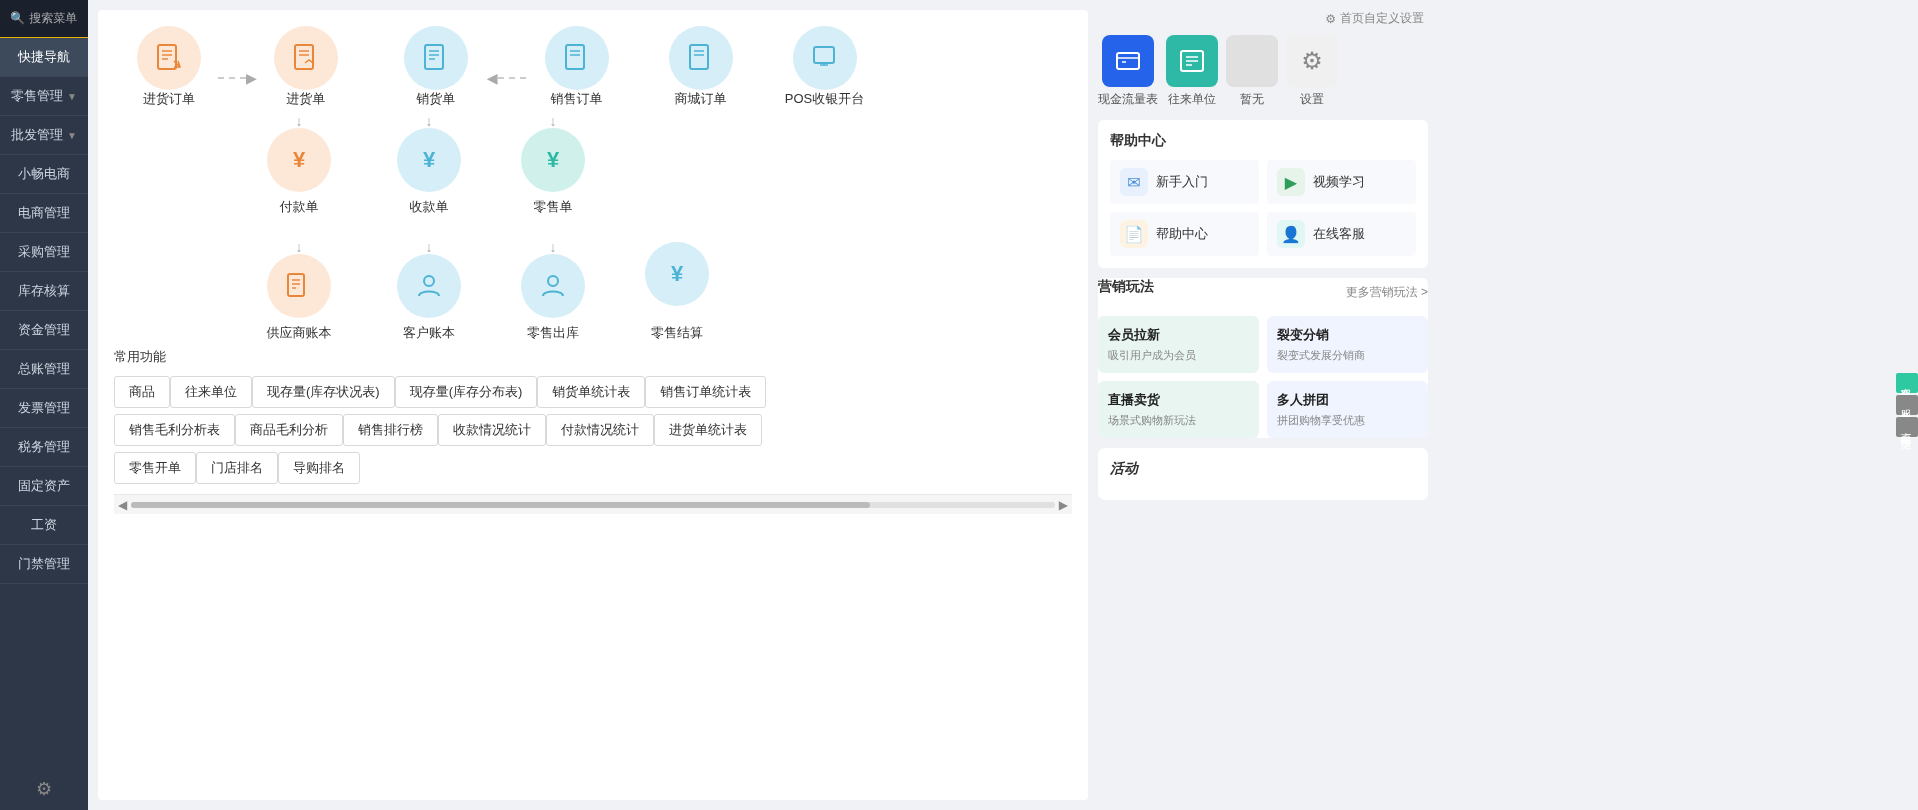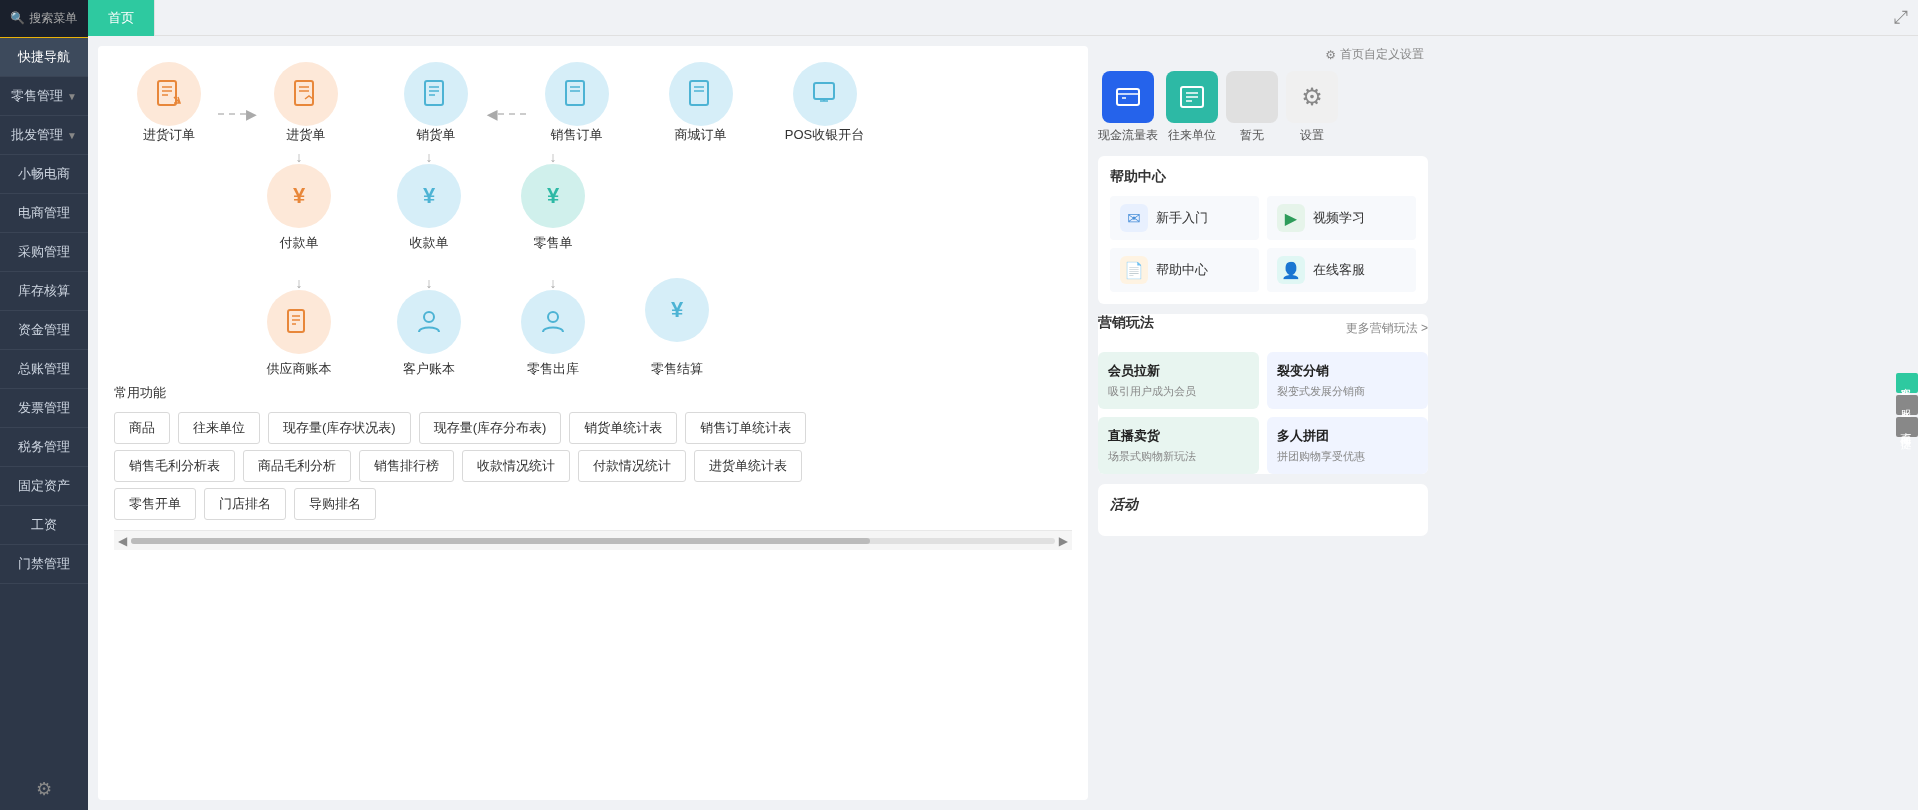--- a/index.html
+++ b/index.html
@@ -130,21 +130,21 @@
     .common-title {
       font-size: 13px;
       color: #333;
       margin-bottom: 10px;
       font-weight: normal;
     }
 
     .common-grid {
       display: flex;
       flex-wrap: wrap;
-      gap: 8px;
+      gap: 0;
       margin-bottom: 6px;
       align-items: center;
     }
 
     .common-btn {
       padding: 6px 14px;
       border: 1px solid #d9d9d9;
       background: #fff;
       border-radius: 3px;
       font-size: 13px;
@@ -425,28 +425,20 @@
   <div class="sidebar-item">
     <span>门禁管理</span>
   </div>
   <div class="sidebar-bottom">
     <span>⚙</span>
   </div>
 </div>
 
 <div class="main">
 
-  <div class="tab-bar">
-    <div class="tab active">
-      <span>首页</span>
-    </div>
-    <div class="tab-expand">
-      <span>⤢</span>
-    </div>
-  </div>
 
   <div class="content">
 
     <div class="left-panel">
 
       <div class="flow-container">
 
         <div style="display:flex; align-items:flex-end; margin-bottom:6px;">
 
           <div class="node-col">

